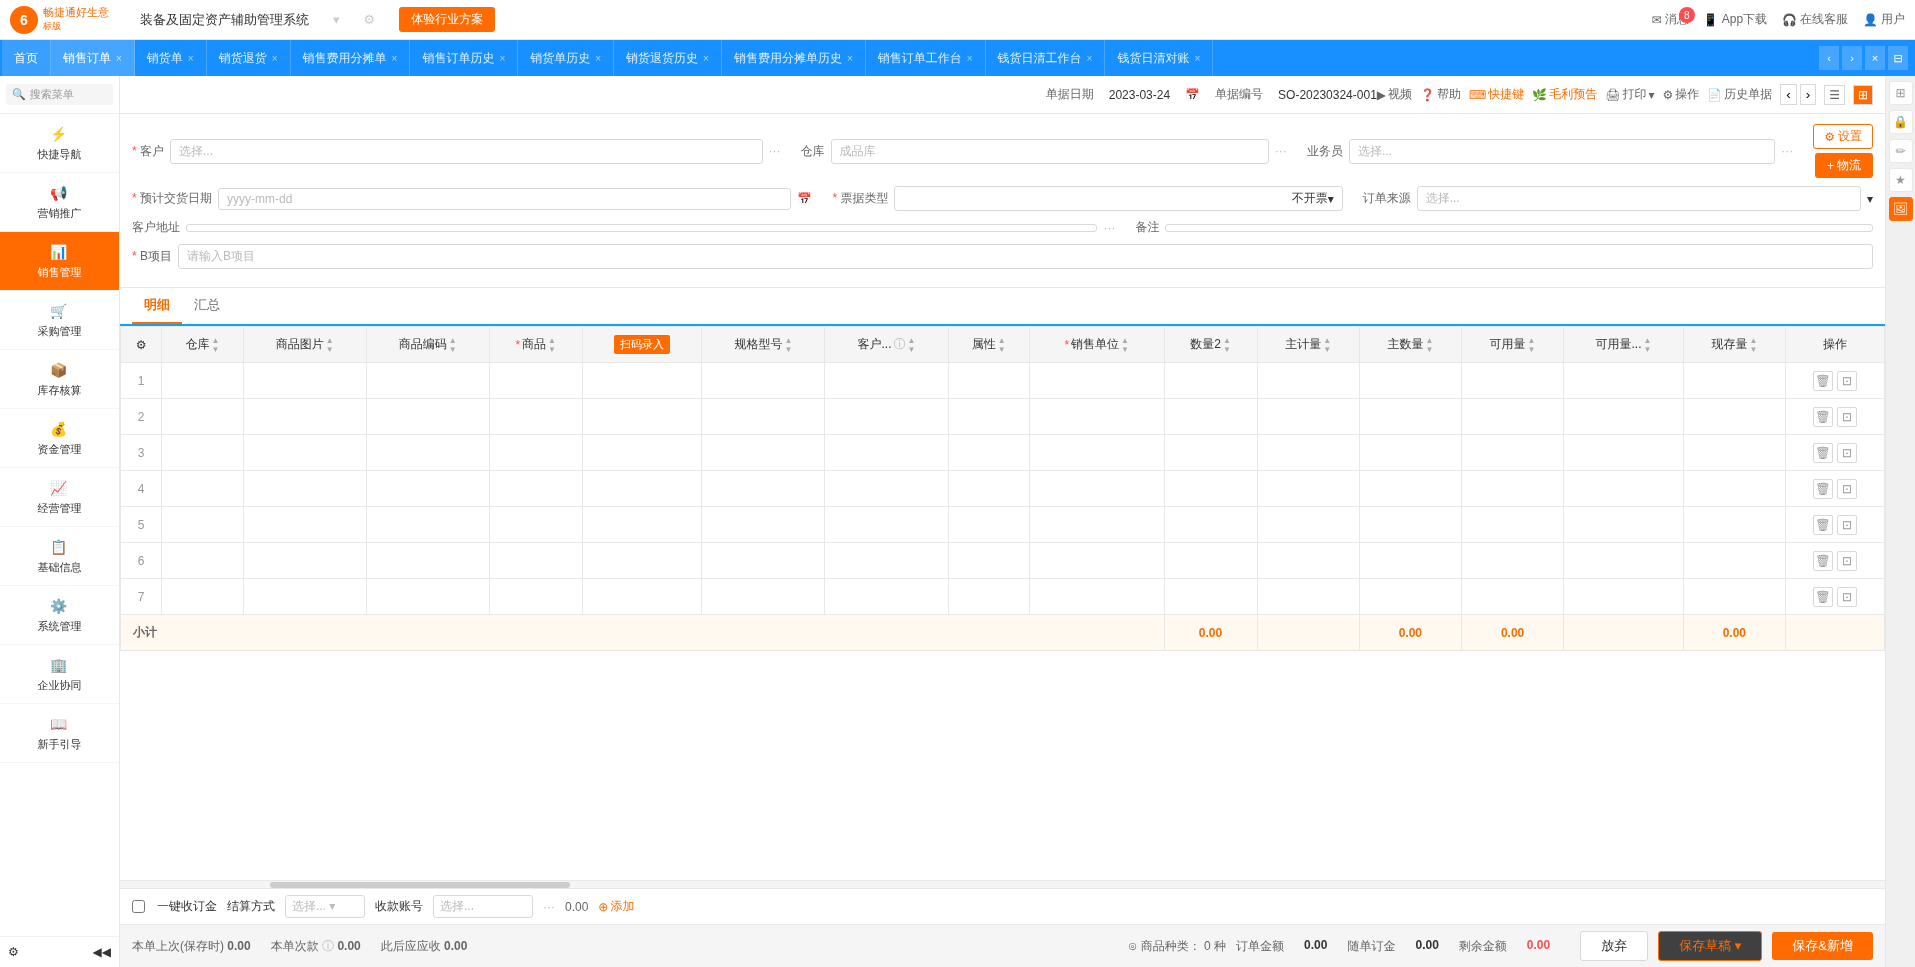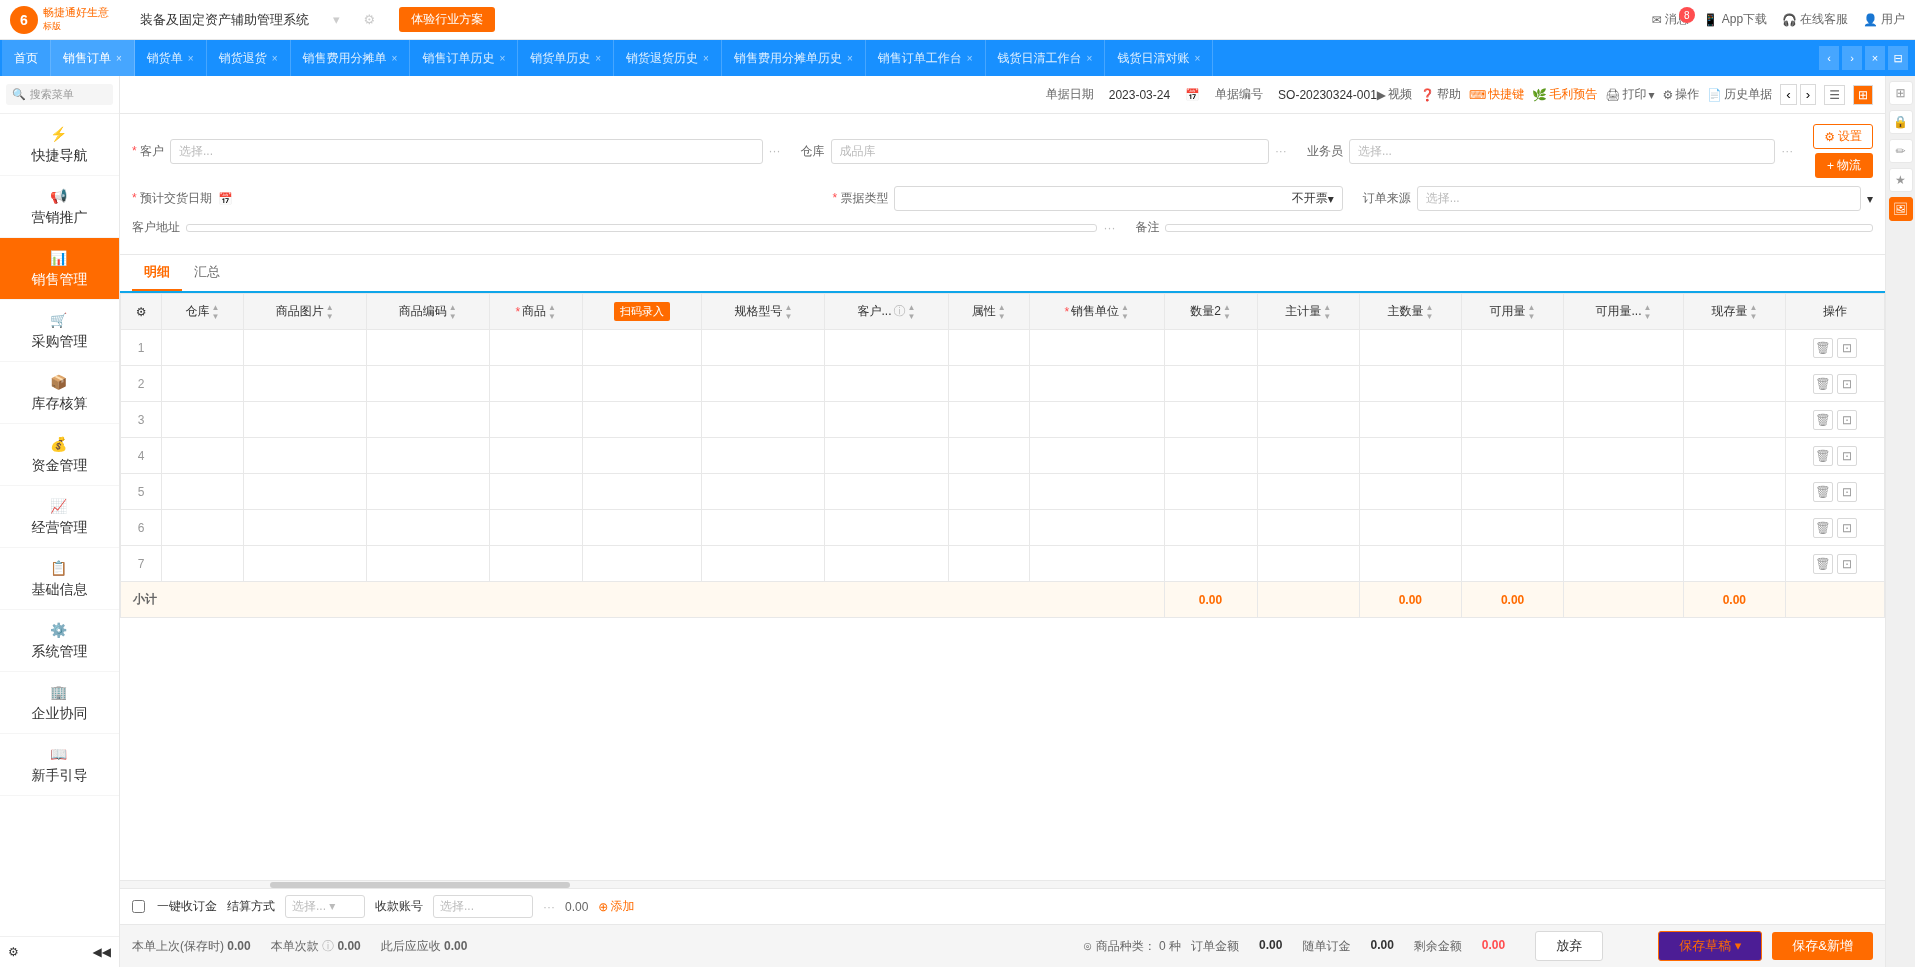--- a/index.html
+++ b/index.html
@@ -160,21 +160,21 @@
     }
     .sidebar-item.active { background: #ff6b00; color: white; }
     .sidebar-item .s-icon {
       width: 20px;
       height: 20px;
       display: flex;
       align-items: center;
       justify-content: center;
       font-size: 14px;
     }
-    .sidebar-item .s-label { font-size: 14px; text-align: center; }
+    .sidebar-item .s-label { font-size: 11px; text-align: center; }
     .sidebar-item.active .s-label { color: white; }
     .sidebar-bottom {
       padding: 8px;
       display: flex;
       align-items: center;
       justify-content: space-between;
       border-top: 1px solid #f0f0f0;
     }
 
     
@@ -407,27 +407,26 @@
       border: 1px solid #d9d9d9;
       background: #fff;
       padding: 5px 20px;
       border-radius: 3px;
       cursor: pointer;
       font-size: 13px;
       color: #333;
     }
     .btn-save-draft {
       border: 1px solid #ff6b00;
-      background: #4c1d95;
+      background: #404040;
       color: #ff6b00;
       padding: 5px 20px;
       border-radius: 3px;
       cursor: pointer;
       font-size: 13px;
-      margin-left: 45px;
     }
     .btn-save-new {
       background: #ff6b00;
       color: white;
       border: none;
       padding: 5px 20px;
       border-radius: 3px;
       cursor: pointer;
       font-size: 13px;
     }
@@ -707,20 +706,23 @@
           <button class="btn-add-goods">
             <span>+</span>
             <span>物流</span>
           </button>
         </div>
       </div>
 
       <div class="form-row">
         <div class="form-field" style="flex:2;">
           <span class="form-field-label required">预计交货日期</span>
+          <div class="form-input">
+            <span style="color:#bbb;">yyyy-mm-dd</span>
+          </div>
           <span style="color:#999;cursor:pointer;">📅</span>
         </div>
         <div class="form-field" style="flex:1.5;">
           <span class="form-field-label required">票据类型</span>
           <div class="form-select">
             <span>不开票</span>
             <span>▾</span>
           </div>
         </div>
         <div class="form-field" style="flex:1.5;">
@@ -737,20 +739,28 @@
           <span class="form-field-label">客户地址</span>
           <div class="form-input form-input-wide" style="min-width:300px;"></div>
           <span class="more-dots">···</span>
         </div>
         <div class="form-field" style="flex:1.5;">
           <span class="form-field-label">备注</span>
           <div class="form-input" style="min-width:250px;"></div>
         </div>
       </div>
 
+      <div class="form-row">
+        <div class="form-field" style="flex:2;">
+          <span class="form-field-label required">B项目</span>
+          <div class="form-input" style="min-width:300px;">
+            <span style="color:#bbb;">请输入B项目</span>
+          </div>
+        </div>
+      </div>
     </div>
 
     <div class="detail-tabs">
       <div class="detail-tab active">
         <span>明细</span>
       </div>
       <div class="detail-tab">
         <span>汇总</span>
       </div>
     </div>

